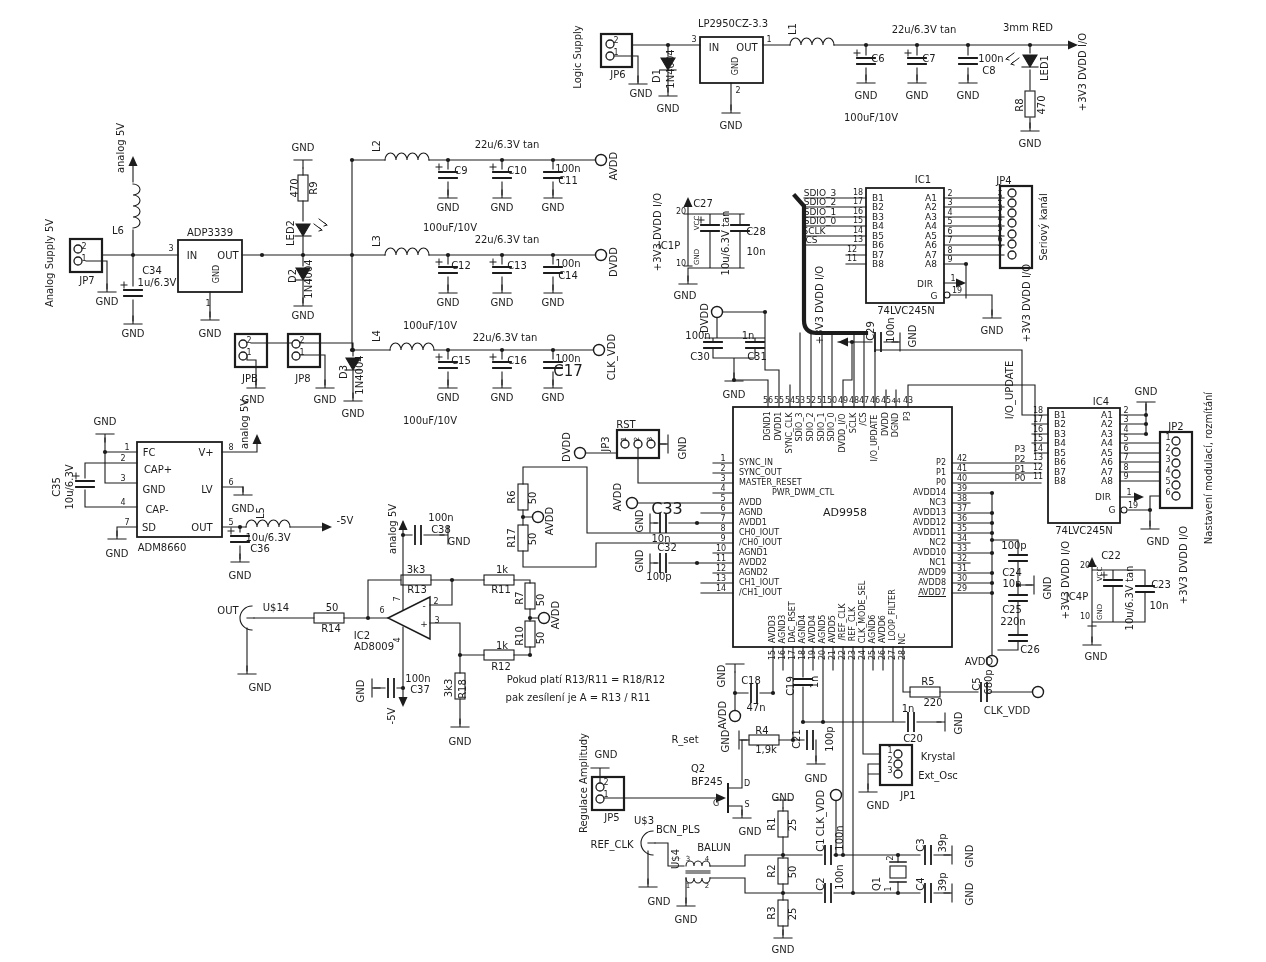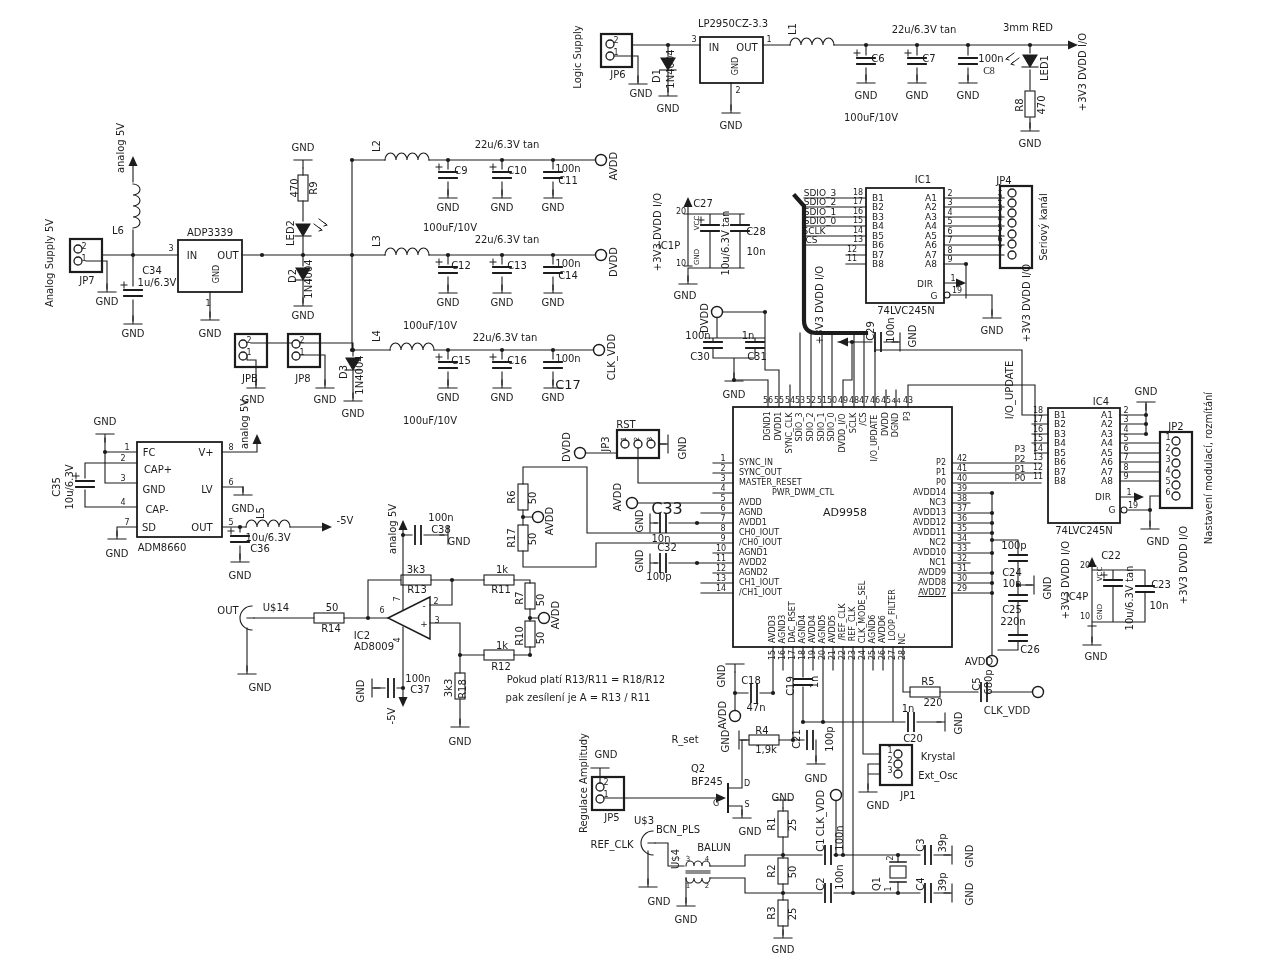--- a/index.html
+++ b/index.html
@@ -471,21 +471,21 @@
       <span class="lbl" style="left: 738px; top: 91px; font-size: 8px; transform: translate(-50%, -50%);">2</span>
       <span class="lbl" style="left: 731px; top: 126px; font-size: 10px; transform: translate(-50%, -50%);">GND</span>
       <span class="lbl" style="left: 793px; top: 29px; font-size: 10px; transform: translate(-50%, -50%) rotate(-90deg);">L1</span>
       <span class="lbl" style="left: 924px; top: 30px; font-size: 10px; transform: translate(-50%, -50%);">22u/6.3V tan</span>
       <span class="lbl" style="left: 878px; top: 59px; font-size: 10px; transform: translate(-50%, -50%);">C6</span>
       <span class="lbl" style="left: 866px; top: 96px; font-size: 10px; transform: translate(-50%, -50%);">GND</span>
       <span class="lbl" style="left: 929px; top: 59px; font-size: 10px; transform: translate(-50%, -50%);">C7</span>
       <span class="lbl" style="left: 917px; top: 96px; font-size: 10px; transform: translate(-50%, -50%);">GND</span>
       <span class="lbl" style="left: 871px; top: 118px; font-size: 10px; transform: translate(-50%, -50%);">100uF/10V</span>
       <span class="lbl" style="left: 991px; top: 59px; font-size: 10px; transform: translate(-50%, -50%);">100n</span>
-      <span class="lbl" style="left: 989px; top: 71px; font-size: 10px; transform: translate(-50%, -50%); font-family: Liberation Serif, serif;">C8</span>
+      <span class="lbl" style="left: 989px; top: 71px; font-size: 10px; transform: translate(-50%, -50%);">C8</span>
       <span class="lbl" style="left: 968px; top: 96px; font-size: 10px; transform: translate(-50%, -50%);">GND</span>
       <span class="lbl" style="left: 1028px; top: 28px; font-size: 10px; transform: translate(-50%, -50%);">3mm RED</span>
       <span class="lbl" style="left: 1045px; top: 68px; font-size: 10px; transform: translate(-50%, -50%) rotate(-90deg);">LED1</span>
       <span class="lbl" style="left: 1020px; top: 105px; font-size: 10px; transform: translate(-50%, -50%) rotate(-90deg);">R8</span>
       <span class="lbl" style="left: 1042px; top: 105px; font-size: 10px; transform: translate(-50%, -50%) rotate(-90deg);">470</span>
       <span class="lbl" style="left: 1030px; top: 144px; font-size: 10px; transform: translate(-50%, -50%);">GND</span>
       <span class="lbl" style="left: 1083px; top: 72px; font-size: 10px; transform: translate(-50%, -50%) rotate(-90deg);">+3V3 DVDD I/O</span>
       <span class="lbl" style="left: 50px; top: 263px; font-size: 10px; transform: translate(-50%, -50%) rotate(-90deg);">Analog Supply 5V</span>
       <span class="lbl" style="left: 121px; top: 148px; font-size: 10px; transform: translate(-50%, -50%) rotate(-90deg);">analog 5V</span>
       <span class="lbl" style="left: 118px; top: 231px; font-size: 10px; transform: translate(-50%, -50%);">L6</span>
@@ -543,21 +543,21 @@
       <span class="lbl" style="left: 344px; top: 372px; font-size: 10px; transform: translate(-50%, -50%) rotate(-90deg);">D3</span>
       <span class="lbl" style="left: 360px; top: 375px; font-size: 10px; transform: translate(-50%, -50%) rotate(-90deg);">1N4004</span>
       <span class="lbl" style="left: 353px; top: 414px; font-size: 10px; transform: translate(-50%, -50%);">GND</span>
       <span class="lbl" style="left: 377px; top: 336px; font-size: 10px; transform: translate(-50%, -50%) rotate(-90deg);">L4</span>
       <span class="lbl" style="left: 505px; top: 338px; font-size: 10px; transform: translate(-50%, -50%);">22u/6.3V tan</span>
       <span class="lbl" style="left: 461px; top: 361px; font-size: 10px; transform: translate(-50%, -50%);">C15</span>
       <span class="lbl" style="left: 448px; top: 398px; font-size: 10px; transform: translate(-50%, -50%);">GND</span>
       <span class="lbl" style="left: 517px; top: 361px; font-size: 10px; transform: translate(-50%, -50%);">C16</span>
       <span class="lbl" style="left: 502px; top: 398px; font-size: 10px; transform: translate(-50%, -50%);">GND</span>
       <span class="lbl" style="left: 568px; top: 359px; font-size: 10px; transform: translate(-50%, -50%);">100n</span>
-      <span class="lbl" style="left: 568px; top: 384px; font-size: 13px; transform: translate(-50%, -50%);">C17</span>
+      <span class="lbl" style="left: 568px; top: 371px; font-size: 15px; transform: translate(-50%, -50%);">C17</span>
       <span class="lbl" style="left: 553px; top: 398px; font-size: 10px; transform: translate(-50%, -50%);">GND</span>
       <span class="lbl" style="left: 612px; top: 357px; font-size: 10px; transform: translate(-50%, -50%) rotate(-90deg);">CLK_VDD</span>
       <span class="lbl" style="left: 430px; top: 421px; font-size: 10px; transform: translate(-50%, -50%);">100uF/10V</span>
       <span class="lbl" style="left: 105px; top: 422px; font-size: 10px; transform: translate(-50%, -50%);">GND</span>
       <span class="lbl" style="left: 57px; top: 487px; font-size: 10px; transform: translate(-50%, -50%) rotate(-90deg);">C35</span>
       <span class="lbl" style="left: 70px; top: 487px; font-size: 10px; transform: translate(-50%, -50%) rotate(-90deg);">10u/6.3V</span>
       <span class="lbl" style="left: 127px; top: 448px; font-size: 8px; transform: translate(-50%, -50%);">1</span>
       <span class="lbl" style="left: 123px; top: 459px; font-size: 8px; transform: translate(-50%, -50%);">2</span>
       <span class="lbl" style="left: 123px; top: 479px; font-size: 8px; transform: translate(-50%, -50%);">3</span>
       <span class="lbl" style="left: 123px; top: 503px; font-size: 8px; transform: translate(-50%, -50%);">4</span>

